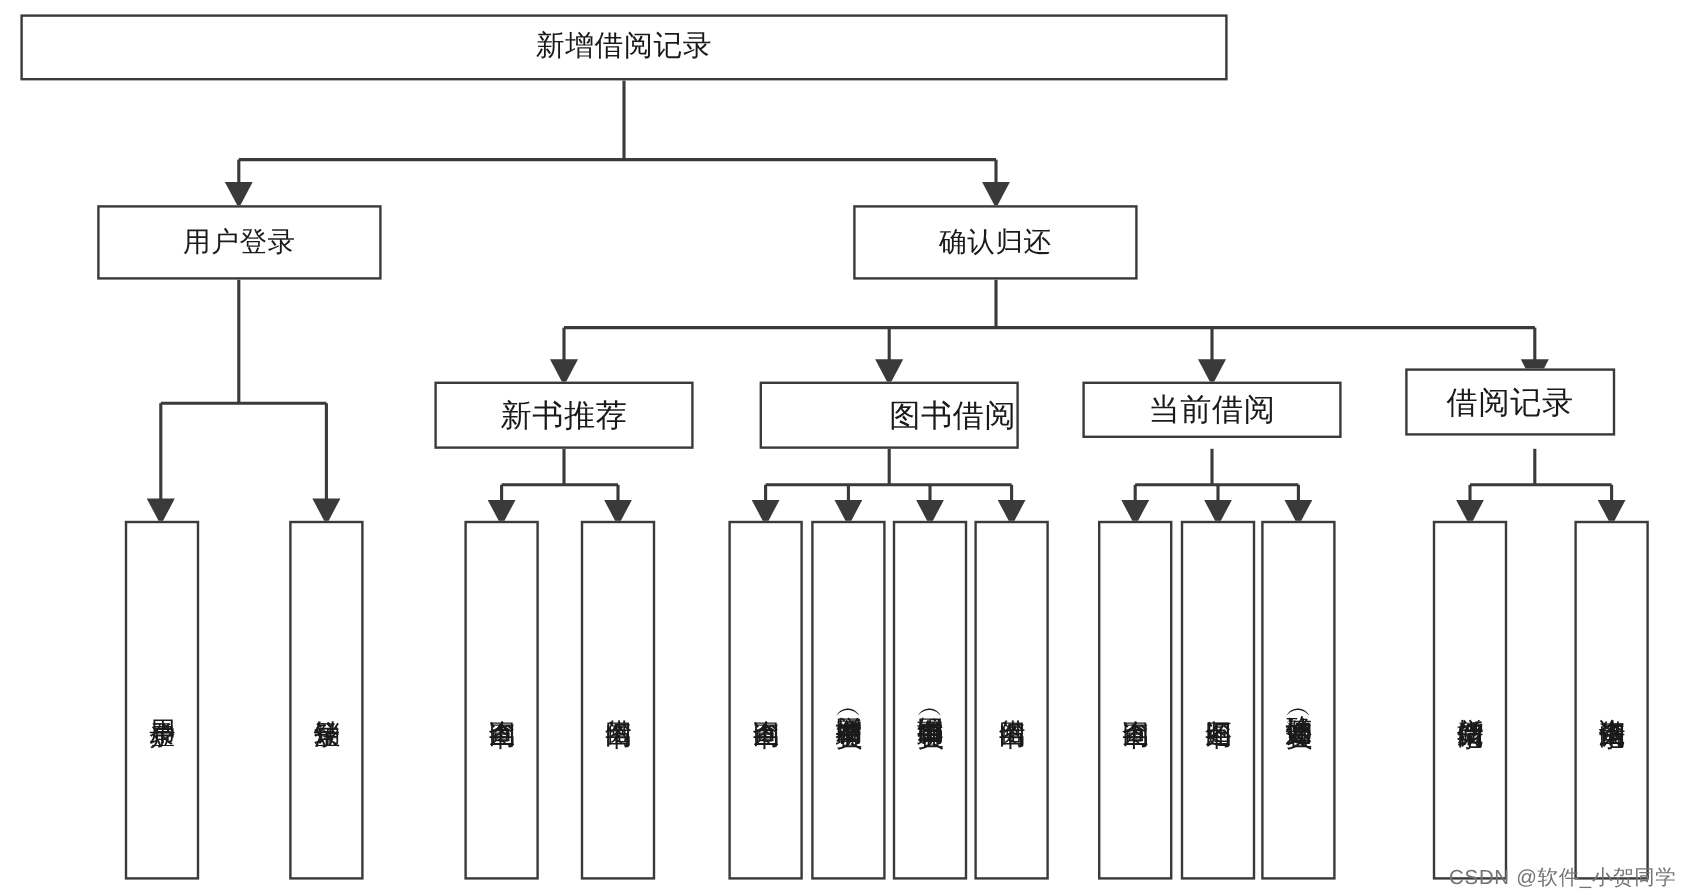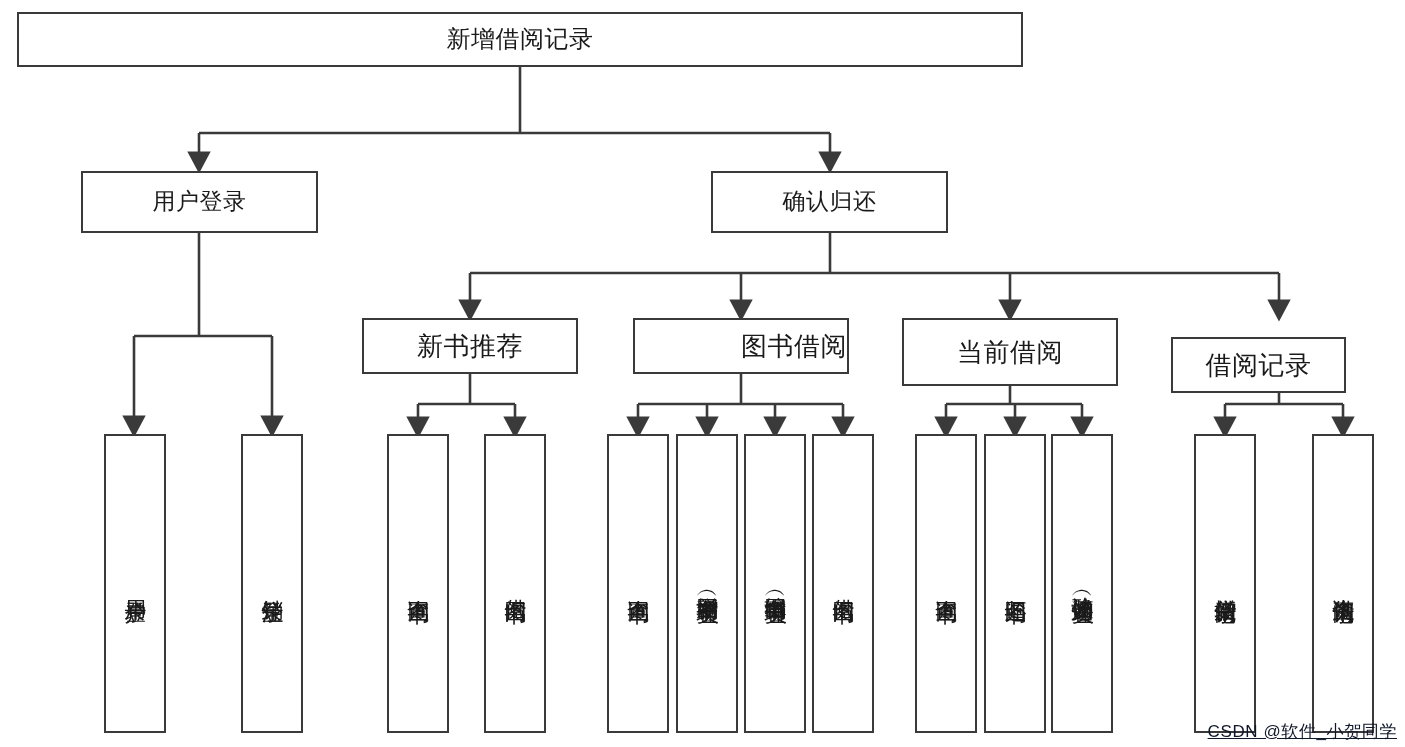--- a/index.html
+++ b/index.html
@@ -57,25 +57,24 @@
   }
   .node.root .label { font-size: 24px; }
   .node.lvl2 .label { font-size: 23px; }
   .node.lvl3 .label { font-size: 26px; }
 
   #watermark {
     position: absolute;
     right: 8px;
     bottom: 4px;
     font-size: 17px;
-    color: #0f172a;
+    color: #737373;
     letter-spacing: 0.6px;
     z-index: 5;
     white-space: nowrap;
-    text-decoration: underline;
   }
 </style>
 </head>
 <body>
 
 <div id="canvas">
 
   <svg id="edges" viewBox="0 0 1405 747">
     <defs>
       <marker id="arrow" markerWidth="9" markerHeight="9" refX="1" refY="4.5" orient="auto" markerUnits="strokeWidth">
@@ -136,24 +135,24 @@
   <div class="node lvl2" style="left:711px; top:171px; width:237px; height:62px;">
     <span class="label">确认归还</span>
   </div>
 
   <div class="node lvl3" style="left:362px; top:318px; width:216px; height:56px;">
     <span class="label">新书推荐</span>
   </div>
   <div class="node lvl3" style="left:633px; top:318px; width:216px; height:56px;justify-content:flex-end;">
     <span class="label">图书借阅</span>
   </div>
-  <div class="node lvl3" style="left:902px; top:318px; width:216px; height:68px;">
+  <div class="node lvl3" style="left:902px; top:318px; width:216px; height:47px;">
     <span class="label">当前借阅</span>
   </div>
-  <div class="node lvl3" style="left:1171px; top:337px; width:175px; height:56px;">
+  <div class="node lvl3" style="left:1171px; top:307px; width:175px; height:56px;">
     <span class="label">借阅记录</span>
   </div>
 
   <div class="node leaf" style="left:104px; top:434px; width:62px; height:299px;">
     <span class="label">用户登录</span>
   </div>
   <div class="node leaf" style="left:241px; top:434px; width:62px; height:299px;">
     <span class="label">注销登录</span>
   </div>
   <div class="node leaf" style="left:387px; top:434px; width:62px; height:299px;">

